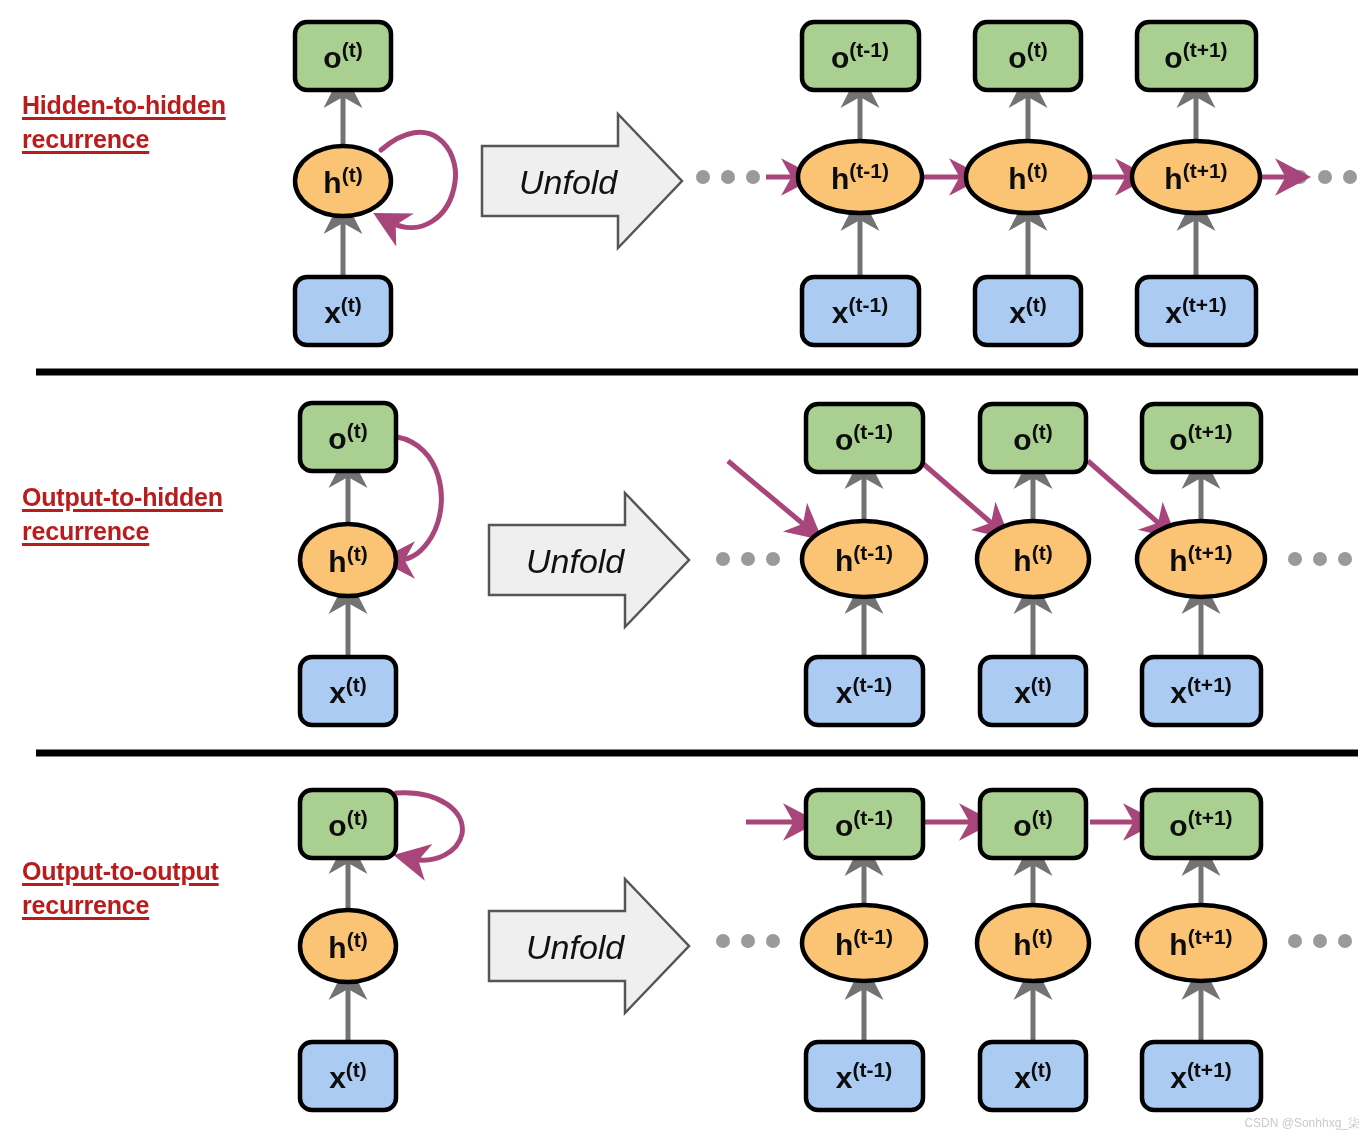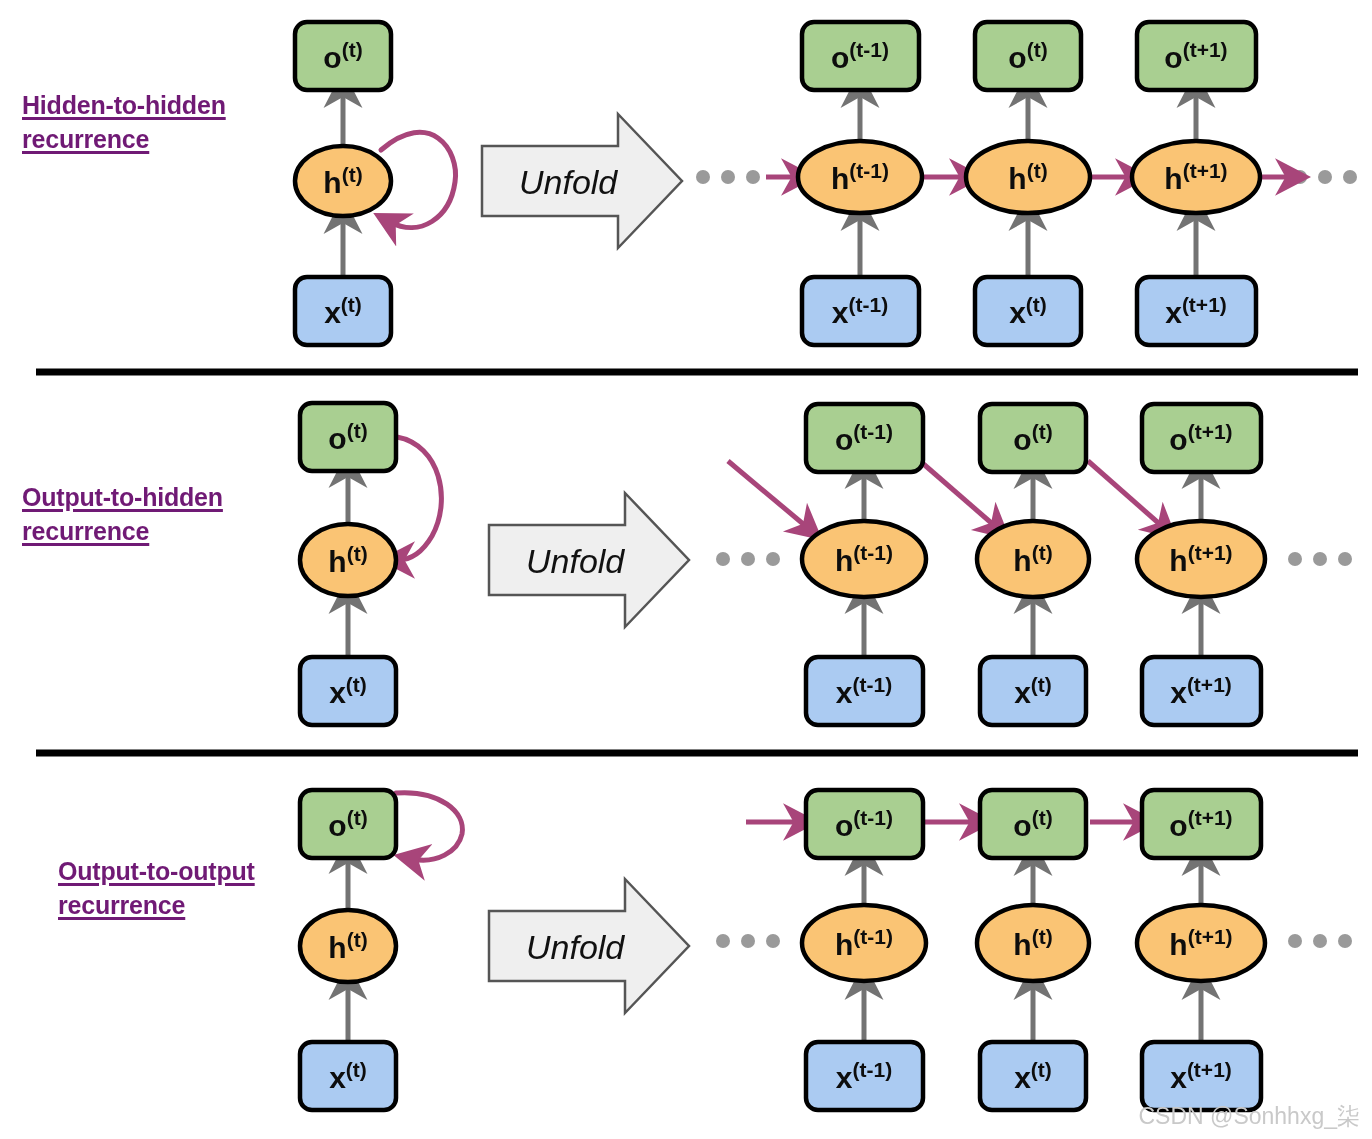--- a/index.html
+++ b/index.html
@@ -27,21 +27,21 @@
     width: 1372px;
     height: 1139px;
     display: block;
   }
   .row-label {
     position: absolute;
     font-family: "Liberation Sans", sans-serif;
     font-weight: bold;
     font-size: 25px;
     line-height: 34px;
-    color: #701a75;
+    color: #b91c1c;
     letter-spacing: -0.2px;
     white-space: pre;
   }
   .row-label span {
     text-decoration: underline;
     text-underline-offset: 3px;
     text-decoration-thickness: 3px;
   }
   .node-text {
     font-family: "Liberation Sans", sans-serif;
@@ -54,35 +54,35 @@
     font-family: "Liberation Sans", sans-serif;
     font-style: italic;
     font-size: 34px;
     fill: #111111;
   }
   .watermark {
     position: absolute;
     right: 12px;
     bottom: 7px;
     font-family: "Liberation Sans", sans-serif;
-    font-size: 23px;
+    font-size: 12px;
     color: #c9c9c9;
     white-space: pre;
   }
 </style>
 </head>
 <body>
 
 <div id="stage">
 
   <div class="row-label" style="left:22px; top:88px;"><span>Hidden-to-hidden</span><br><span>recurrence</span></div>
 
   <div class="row-label" style="left:22px; top:480px;"><span>Output-to-hidden</span><br><span>recurrence</span></div>
 
-  <div class="row-label" style="left:22px; top:854px;margin-left:36px;"><span>Output-to-output</span><br><span>recurrence</span></div>
+  <div class="row-label" style="left:22px; top:854px;"><span>Output-to-output</span><br><span>recurrence</span></div>
 
   <svg class="diagram" viewBox="0 0 1372 1139" xmlns="http://www.w3.org/2000/svg">
     <defs>
       <marker id="gray-head" markerWidth="9" markerHeight="9" refX="3.6" refY="4.5" orient="auto" markerUnits="strokeWidth">
         <path d="M0,0.6 L7.6,4.5 L0,8.4 L2.2,4.5 Z" fill="#737373"></path>
       </marker>
       <marker id="pink-head" markerWidth="8.5" markerHeight="8.5" refX="3.4" refY="4.25" orient="auto" markerUnits="strokeWidth">
         <path d="M0,0.5 L7.2,4.25 L0,8 L2.1,4.25 Z" fill="#a8457a"></path>
       </marker>
     </defs>

